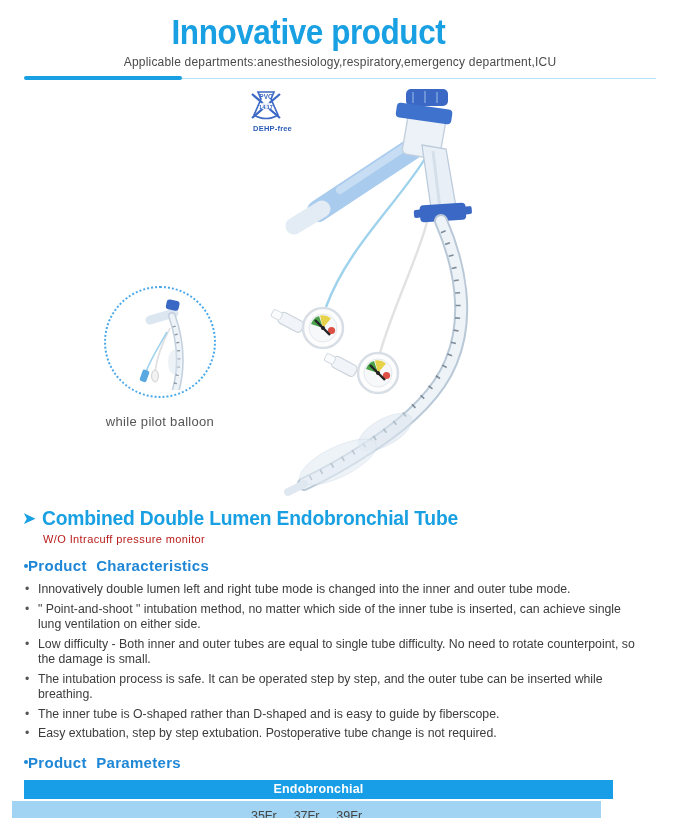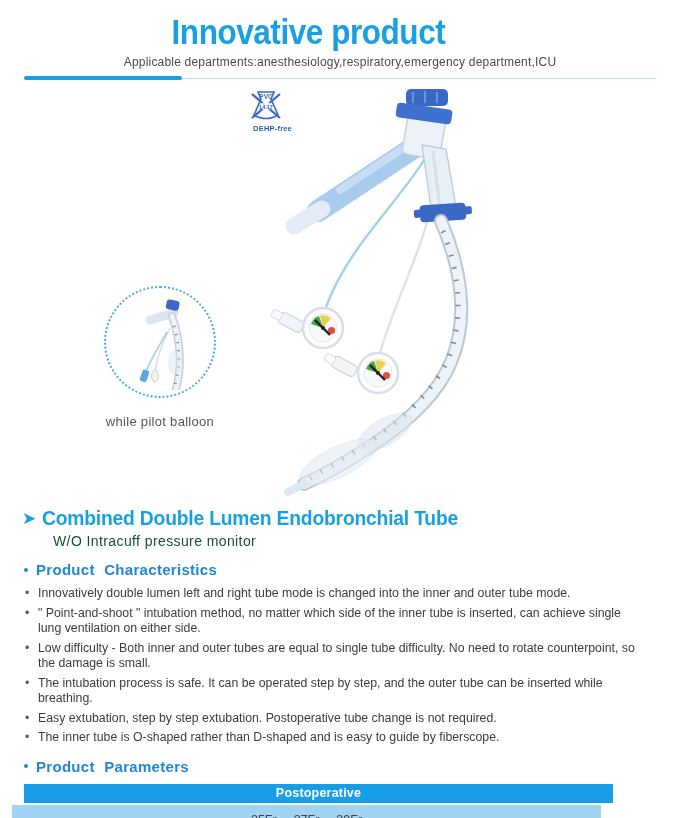--- a/index.html
+++ b/index.html
@@ -32,24 +32,24 @@
   }
   .inset .caption { margin-top:16px; font-size:13px; color:#555; letter-spacing:0.3px; white-space:nowrap; }
   
   .prod-title { margin:14px 0 0 22px; }
   .prod-title .row { display:flex; align-items:center; gap:6px; }
   .arrow { color:#18a0e2; font-size:17px; line-height:1; }
   .prod-title h2 {
     color:#18a0e2; font-size:20.5px; font-weight:bold; letter-spacing:-0.2px;
     transform:scaleX(0.94); transform-origin:left center; white-space:nowrap;
   }
-  .prod-title .sub { margin:3px 0 0 31px; font-size:14px; color:#14532d; letter-spacing:0.4px; }
+  .prod-title .sub { margin:3px 0 0 21px; font-size:11px; color:#b91c1c; letter-spacing:0.4px; }
   
   .section-head {
-    display:flex; align-items:center; gap:8px; margin-left:24px;
+    display:flex; align-items:center; gap:0; margin-left:24px;
     color:#1f87d6; font-size:15px; font-weight:bold; word-spacing:5px; letter-spacing:0.3px;
   }
   .section-head .dot { width:4px; height:4px; border-radius:50%; background:#1f87d6; }
   .chars { margin-top:12px; }
   .chars ul { list-style:none; margin:8px 24px 0 24px; }
   .chars li {
     position:relative; padding-left:14px; max-width:618px;
     font-size:12.3px; line-height:15.5px; color:#3c3c3c; margin-bottom:4px;
   }
   .chars li::before { content:"•"; position:absolute; left:1px; top:0; color:#555; }
@@ -200,32 +200,32 @@
   <div class="chars">
     <div class="section-head">
       <span class="dot"></span>
       <span>Product Characteristics</span>
     </div>
     <ul>
       <li>Innovatively double lumen left and right tube mode is changed into the inner and outer tube mode.</li>
       <li>" Point-and-shoot " intubation method, no matter which side of the inner tube is inserted, can achieve single lung ventilation on either side.</li>
       <li>Low difficulty - Both inner and outer tubes are equal to single tube difficulty. No need to rotate counterpoint, so the damage is small.</li>
       <li>The intubation process is safe. It can be operated step by step, and the outer tube can be inserted while breathing.</li>
+      <li>The inner tube is O-shaped rather than D-shaped and is easy to guide by fiberscope.</li>
       <li>Easy extubation, step by step extubation. Postoperative tube change is not required.</li>
-      <li>The inner tube is O-shaped rather than D-shaped and is easy to guide by fiberscope.</li>
     </ul>
   </div>
 
   <div class="params">
     <div class="section-head">
       <span class="dot"></span>
       <span>Product Parameters</span>
     </div>
     <div class="spec-table">
-      <div class="thead">Postoperative</div>
+      <div class="thead">Endobronchial</div>
       <div class="trow">
         <span>35Fr</span>
         <span>37Fr</span>
         <span>39Fr</span>
       </div>
     </div>
   </div>
 
 </div>
 

